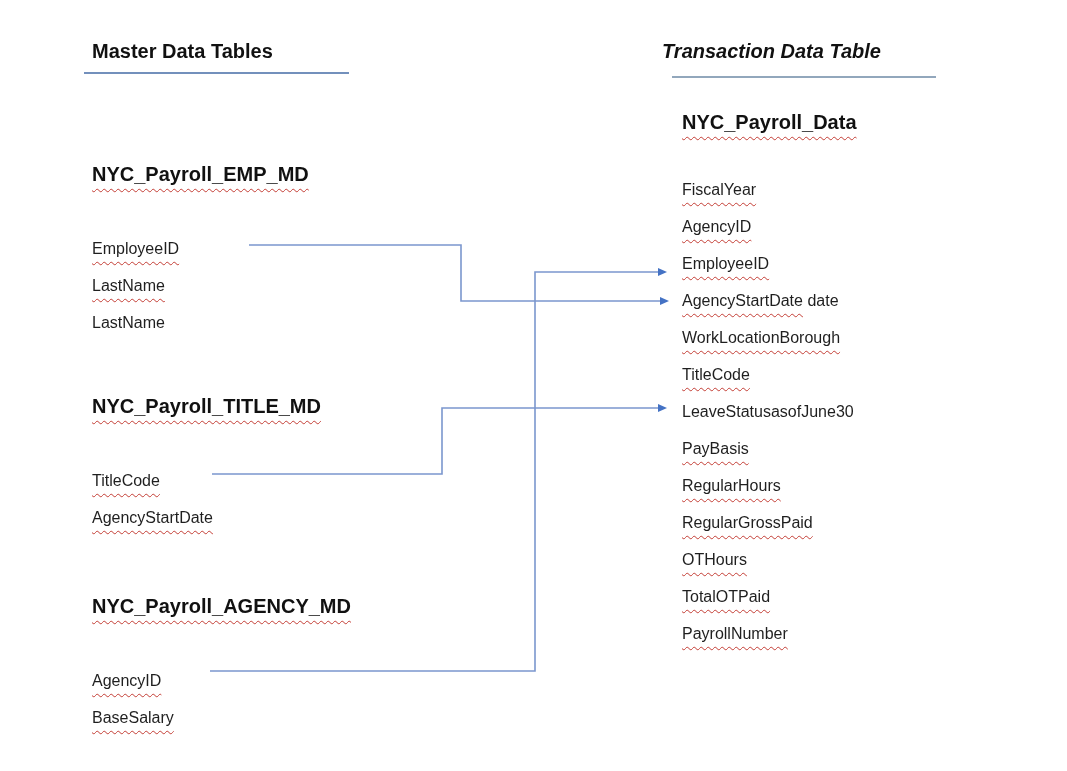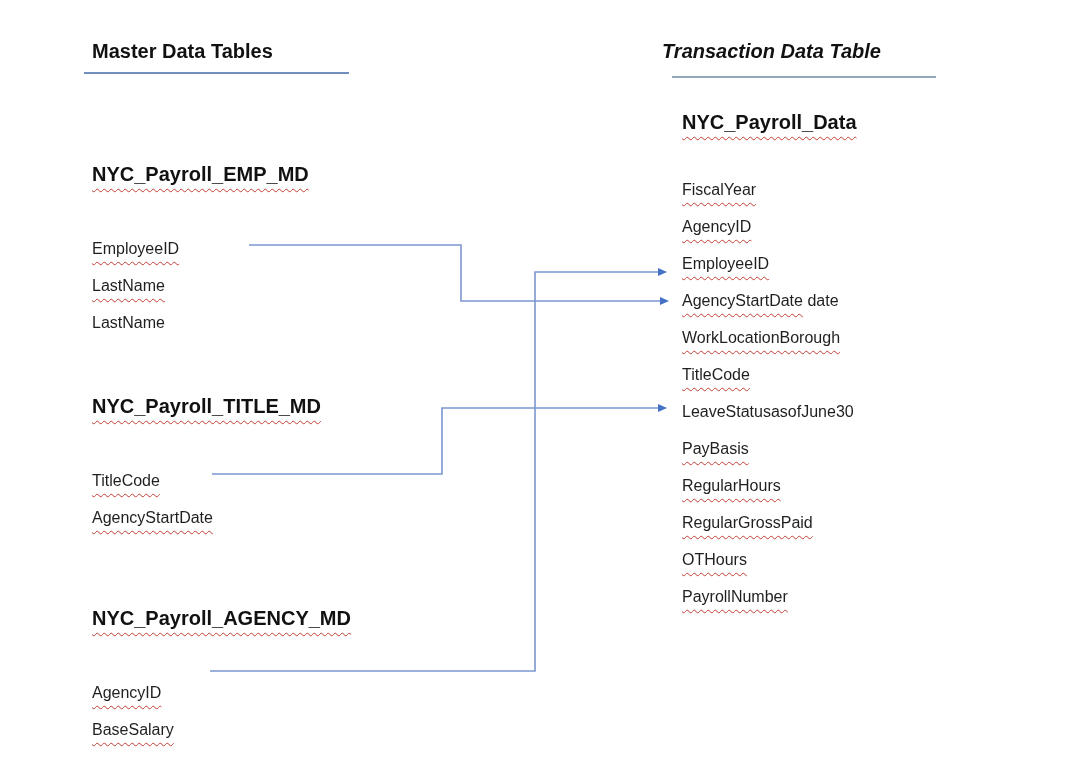--- a/index.html
+++ b/index.html
@@ -70,21 +70,21 @@
   <div class="group" style="top:388px;">
     <div class="tname">
       <span class="u"><span class="w">NYC_Payroll_TITLE_MD</span></span>
     </div>
     <div class="fields">
         <div class="row"><span class="u"><span class="w">TitleCode</span></span></div>
         <div class="row"><span class="u"><span class="w">AgencyStartDate</span></span></div>
       </div>
   </div>
 
-  <div class="group" style="top:588px;margin-top:12px;">
+  <div class="group" style="top:588px;">
     <div class="tname">
       <span class="u"><span class="w">NYC_Payroll_AGENCY_MD</span></span>
     </div>
     <div class="fields">
         <div class="row"><span class="u"><span class="w">AgencyID</span></span></div>
         <div class="row"><span class="u"><span class="w">BaseSalary</span></span></div>
       </div>
   </div>
 
   <div class="rcol-name tname">
@@ -95,20 +95,21 @@
       <div class="row"><span class="u"><span class="w">AgencyID</span></span></div>
       <div class="row"><span class="u"><span class="w">EmployeeID</span></span></div>
       <div class="row"><span class="u"><span class="w">AgencyStartDate</span></span> date</div>
       <div class="row"><span class="u"><span class="w">WorkLocationBorough</span></span></div>
       <div class="row"><span class="u"><span class="w">TitleCode</span></span></div>
       <div class="row">LeaveStatusasofJune30</div>
       <div class="row"><span class="u"><span class="w">PayBasis</span></span></div>
       <div class="row"><span class="u"><span class="w">RegularHours</span></span></div>
       <div class="row"><span class="u"><span class="w">RegularGrossPaid</span></span></div>
       <div class="row"><span class="u"><span class="w">OTHours</span></span></div>
+      <div class="row"><span class="u"><span class="w">TotalOTPaid</span></span></div>
       <div class="row"><span class="u"><span class="w">PayrollNumber</span></span></div>
     </div>
 
   <svg id="connector-layer" width="1067" height="771">
     <defs>
       <marker id="arrow" markerWidth="10" markerHeight="10" refX="1" refY="4" orient="auto" markerUnits="userSpaceOnUse">
         <path id="arrowpath" d="M0,0 L9,4 L0,8 Z" fill="#4472C4"></path>
       </marker>
     </defs>
     <polyline class="conn" points="249,245 461,245 461,301 661,301" marker-end="url(#arrow)" stroke="#7B97CE"></polyline>

